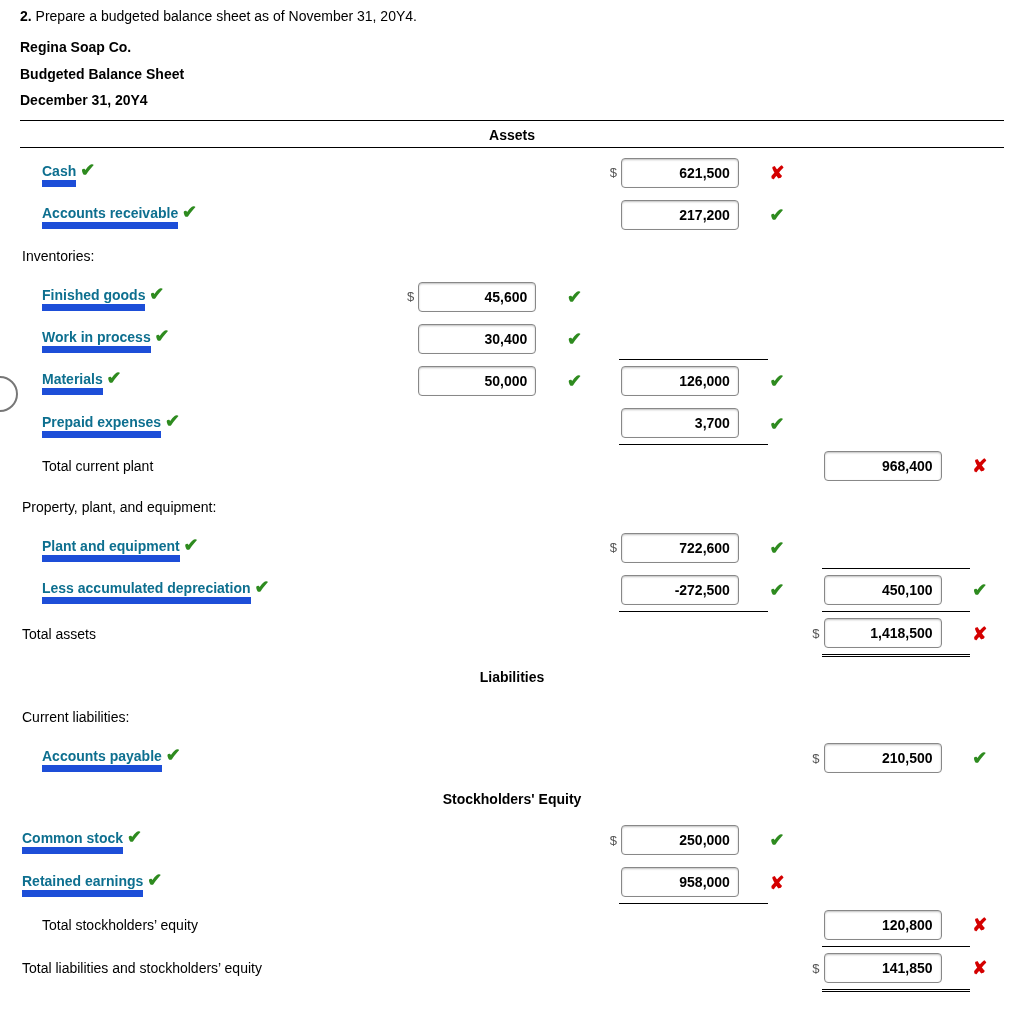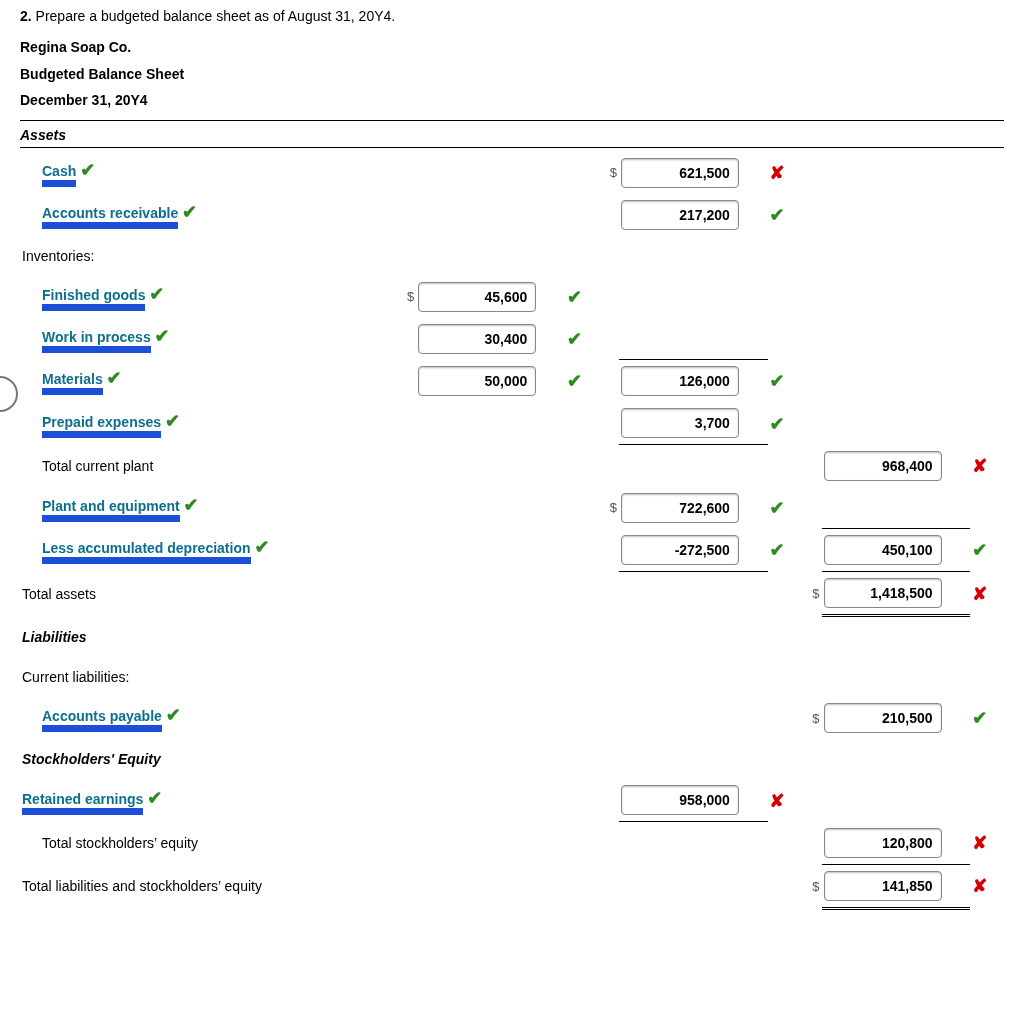--- a/index.html
+++ b/index.html
@@ -8,25 +8,25 @@
     color: #000;
     margin: 0;
     padding: 8px 20px 20px 20px;
     background: #fff;
   }
   .prompt { margin-bottom: 10px; }
   .prompt .num { font-weight: bold; }
   .sheet-header { text-align: left; font-weight: bold; line-height: 1.9; }
   .rule-top { border-top: 1px solid #000; margin-top: 6px; }
   .section-title {
+    text-align: center;
     font-weight: bold;
     padding: 6px 0 4px 0;
     border-bottom: 1px solid #000;
     margin-bottom: 4px;
-    font-style: italic;
   }
   .section-title.noborder { border-bottom: none; margin-bottom: 0;}
   table.bs {
     width: 100%;
     border-collapse: collapse;
   }
   table.bs td {
     padding: 6px 2px;
     vertical-align: middle;
     height: 28px;
@@ -74,21 +74,21 @@
     border-radius: 50%;
     background: #fff;
   }
 </style>
 </head>
 <body>
 
 <div class="side-circle"></div>
 
 <div class="prompt">
-  <span class="num">2.</span><span> Prepare a budgeted balance sheet as of August 31, 20Y4.</span>
+  <span class="num">2.</span><span> Prepare a budgeted balance sheet as of November 31, 20Y4.</span>
 </div>
 
 <div class="sheet-header">
   <div>Regina Soap Co.</div>
   <div>Budgeted Balance Sheet</div>
   <div>December 31, 20Y4</div>
 </div>
 
 <div class="rule-top">
   <div class="section-title">Assets</div>
@@ -186,20 +186,23 @@
         <td class="amt"></td>
         <td class="mark"></td>
     <td class="cur"></td>
         <td class="amt sum-single"></td>
         <td class="mark"></td>
     <td class="cur"></td>
     <td class="amt"><input class="inputbox" value="968,400" style=""></td>
     <td class="mark"><span class="xmk">✘</span></td>
   </tr>
 
+  <tr>
+    <td class="label" colspan="10">Property, plant, and equipment:</td>
+  </tr>
 
   <tr>
     <td class="label"><span class="indent1"><span class="link">Plant and equipment</span> <span class="chk">✔</span></span></td>
     <td class="cur"></td>
         <td class="amt"></td>
         <td class="mark"></td>
     <td class="cur">$</td>
     <td class="amt"><input class="inputbox" value="722,600" style=""></td>
     <td class="mark"><span class="chk">✔</span></td>
     <td class="cur"></td>
@@ -249,20 +252,32 @@
         <td class="mark"></td>
     <td class="cur">$</td>
     <td class="amt"><input class="inputbox" value="210,500" style=""></td>
     <td class="mark"><span class="chk">✔</span></td>
   </tr>
 
   <tr>
         <td colspan="10" class="section-title noborder">Stockholders' Equity</td>
       </tr>
   <tr>
+    <td class="label"><span class="link">Common stock</span> <span class="chk">✔</span></td>
+    <td class="cur"></td>
+        <td class="amt"></td>
+        <td class="mark"></td>
+    <td class="cur">$</td>
+    <td class="amt"><input class="inputbox" value="250,000" style=""></td>
+    <td class="mark"><span class="chk">✔</span></td>
+    <td class="cur"></td>
+        <td class="amt"></td>
+        <td class="mark"></td>
+  </tr>
+  <tr>
     <td class="label"><span class="link">Retained earnings</span> <span class="chk">✔</span></td>
     <td class="cur"></td>
         <td class="amt"></td>
         <td class="mark"></td>
     <td class="cur"></td>
     <td class="amt"><input class="inputbox" value="958,000" style=""></td>
     <td class="mark"><span class="xmk">✘</span></td>
     <td class="cur"></td>
         <td class="amt"></td>
         <td class="mark"></td>

